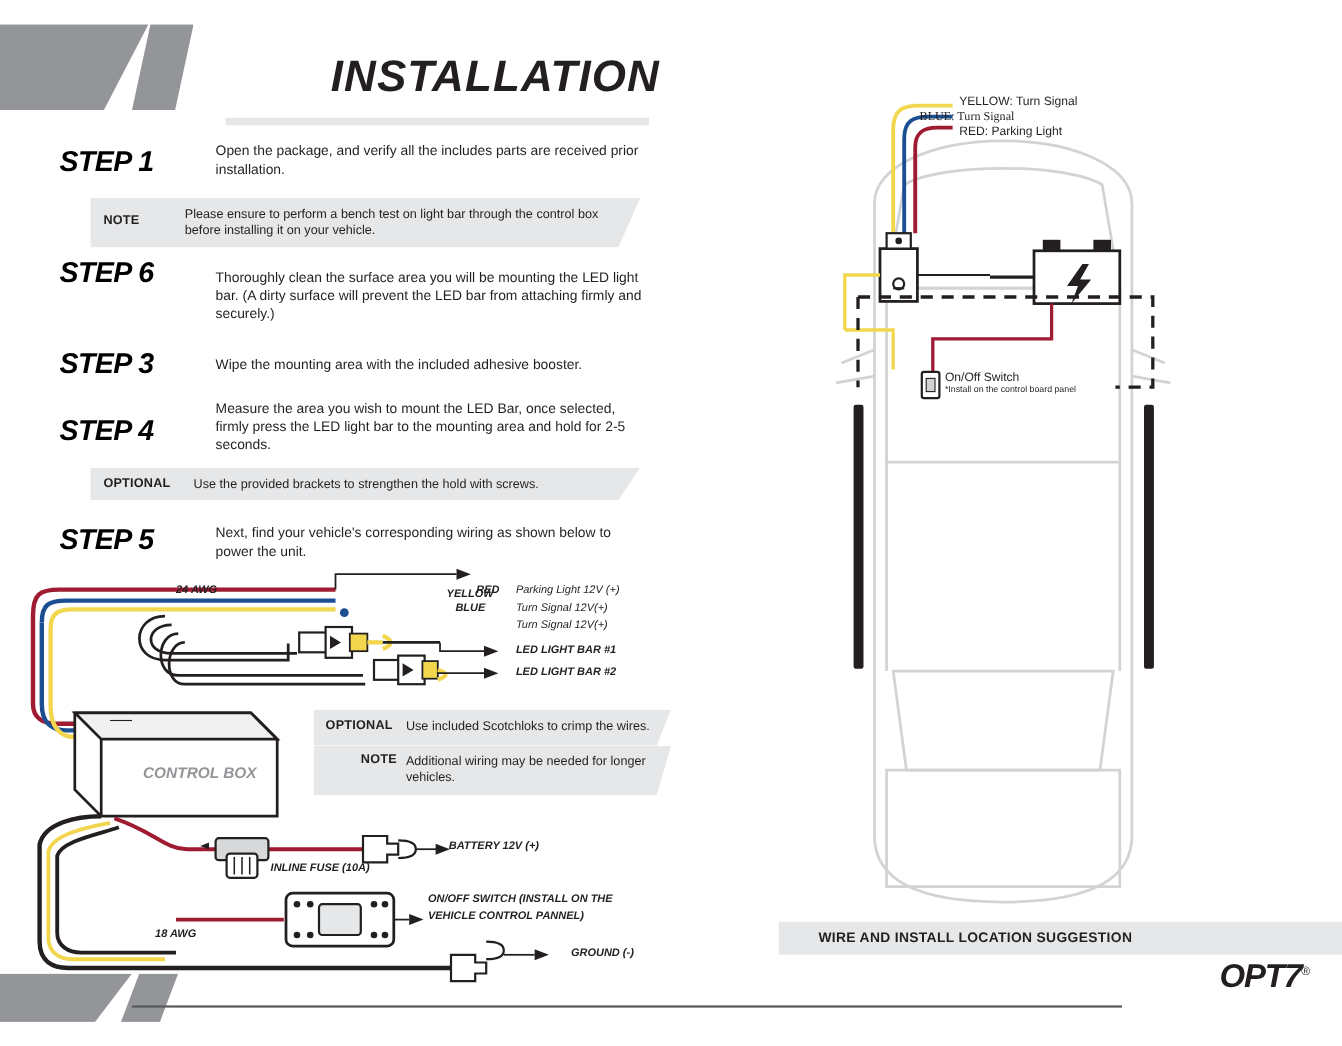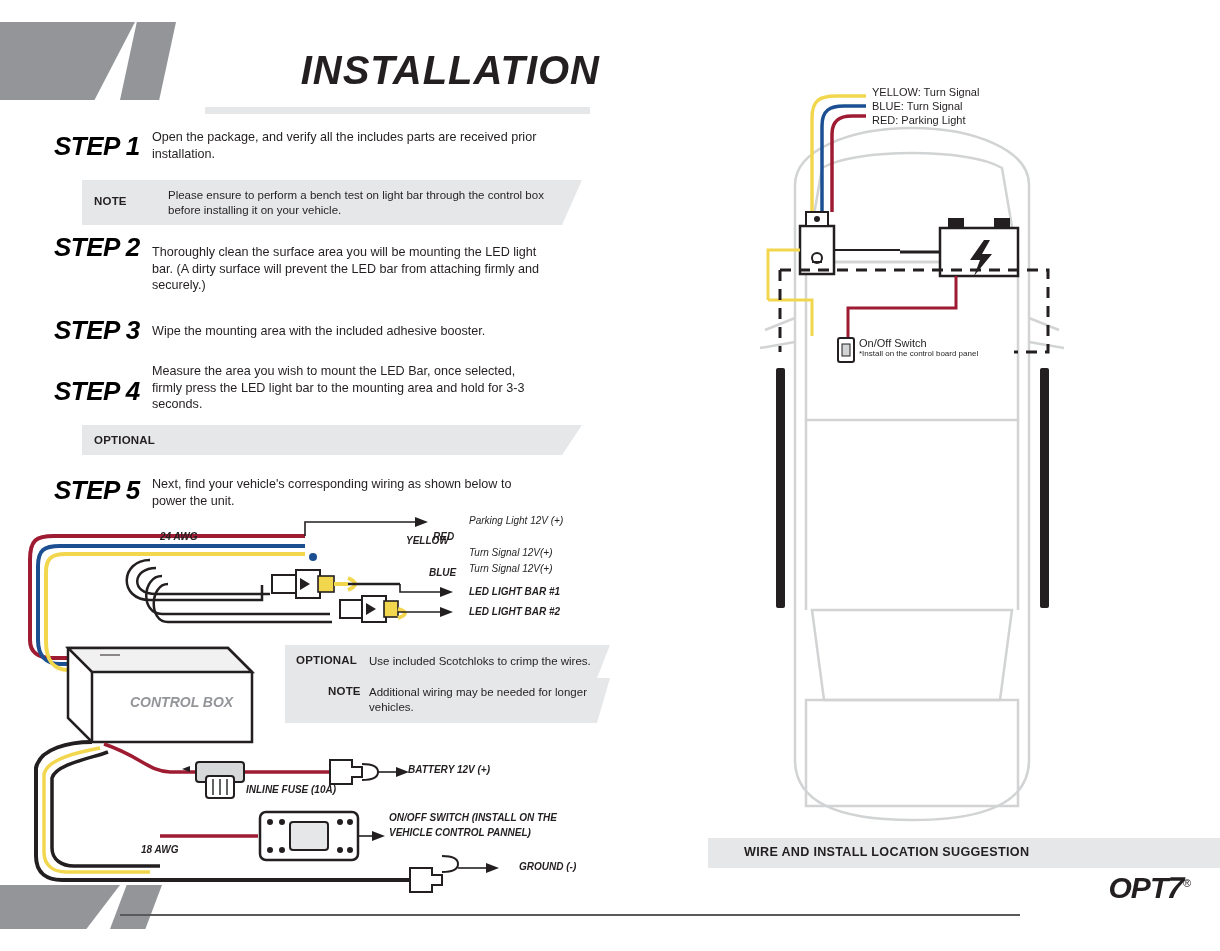--- a/index.html
+++ b/index.html
@@ -87,20 +87,21 @@
     font-weight: bold;
     font-style: italic;
     color: #000000;
     letter-spacing: -0.5px;
   }
   .step-text {
     position: absolute;
     font-size: 12.6px;
     line-height: 16.5px;
     color: #231f20;
+    margin-left: 44px;
   }
 
   
   .band {
     position: absolute;
     background: #e6e7e8;
     clip-path: polygon(0 0, 100% 0, 96% 100%, 0 100%);
   }
   .band-label {
     position: absolute;
@@ -199,31 +200,32 @@
 
   <div class="page-title">INSTALLATION</div>
 
   <div class="step-label" style="left:54px; top:131px;">STEP 1</div>
   <div class="step-text" style="left:152px; top:129px; width:400px;">Open the package, and verify all the includes parts are received prior installation.</div>
 
   <div class="band" style="left:82px; top:180px; width:500px; height:45px;"></div>
   <div class="band-label" style="left:94px; top:195px;">NOTE</div>
   <div class="band-text" style="left:168px; top:188px; width:395px;">Please ensure to perform a bench test on light bar through the control box before installing it on your vehicle.</div>
 
-  <div class="step-label" style="left:54px; top:232px;">STEP 2</div>
+  <div class="step-label" style="left:54px; top:232px;">STEP 6</div>
   <div class="step-text" style="left:152px; top:244px; width:395px;">Thoroughly clean the surface area you will be mounting the LED light bar. (A dirty surface will prevent the LED bar from attaching firmly and securely.)</div>
 
   <div class="step-label" style="left:54px; top:315px;">STEP 3</div>
   <div class="step-text" style="left:152px; top:323px; width:400px;">Wipe the mounting area with the included adhesive booster.</div>
 
   <div class="step-label" style="left:54px; top:376px;">STEP 4</div>
-  <div class="step-text" style="left:152px; top:363px; width:395px;">Measure the area you wish to mount the LED Bar, once selected, firmly press the LED light bar to the mounting area and hold for 3-3 seconds.</div>
+  <div class="step-text" style="left:152px; top:363px; width:395px;">Measure the area you wish to mount the LED Bar, once selected, firmly press the LED light bar to the mounting area and hold for 2-5 seconds.</div>
 
   <div class="band" style="left:82px; top:425px; width:500px; height:30px;"></div>
   <div class="band-label" style="left:94px; top:434px;">OPTIONAL</div>
+  <div class="band-text" style="left:176px; top:434px; width:390px;">Use the provided brackets to strengthen the hold with screws.</div>
 
   <div class="step-label" style="left:54px; top:475px;">STEP 5</div>
   <div class="step-text" style="left:152px; top:476px; width:395px;">Next, find your vehicle's corresponding wiring as shown below to power the unit.</div>
 
   <div class="band" style="left:285px; top:645px; width:325px; height:33px;"></div>
   <div class="band-label" style="left:296px; top:654px;">OPTIONAL</div>
   <div class="band-text" style="left:369px; top:654px; width:235px;">Use included Scotchloks to crimp the wires.</div>
 
   <div class="band" style="left:285px; top:678px; width:325px; height:45px;"></div>
   <div class="band-label" style="left:328px; top:685px;">NOTE</div>
@@ -367,37 +369,37 @@
     <path d="M780,270 L780,352" stroke="#231f20" stroke-width="3" stroke-dasharray="11 8" fill="none"></path>
 
     <rect x="838" y="338" width="16" height="24" rx="2" fill="#ffffff" stroke="#231f20" stroke-width="2"></rect>
     <rect x="842" y="344" width="8" height="12" fill="#d1d3d4" stroke="#231f20" stroke-width="1"></rect>
   </svg>
 
   <div class="wlabel" style="left:160px; top:531px;">24 AWG</div>
   <div class="wlabel" style="left:130px; top:694px; color:#939598; font-size:14px;">CONTROL BOX</div>
 
   <div class="wlabel" style="left:433px; top:531px;">RED</div>
-  <div class="wlabel plain" style="left:469px; top:515px;">Parking Light 12V (+)</div>
-  <div class="wlabel" style="left:429px; top:547px;margin-top:20px;">BLUE</div>
+  <div class="wlabel plain" style="left:469px; top:531px;">Parking Light 12V (+)</div>
+  <div class="wlabel" style="left:414px; top:547px;">BLUE</div>
   <div class="wlabel plain" style="left:469px; top:547px;">Turn Signal 12V(+)</div>
   <div class="wlabel" style="left:406px; top:535px;text-align:right;">YELLOW</div>
   <div class="wlabel plain" style="left:469px; top:563px;">Turn Signal 12V(+)</div>
 
   <div class="wlabel" style="left:469px; top:586px;">LED LIGHT BAR #1</div>
   <div class="wlabel" style="left:469px; top:606px;">LED LIGHT BAR #2</div>
 
   <div class="wlabel" style="left:408px; top:764px;">BATTERY 12V (+)</div>
   <div class="wlabel" style="left:246px; top:784px;">INLINE FUSE (10A)</div>
   <div class="wlabel" style="left:389px; top:810px; width:195px; white-space:normal; line-height:15px;">ON/OFF SWITCH (INSTALL ON THE VEHICLE CONTROL PANNEL)</div>
   <div class="wlabel" style="left:141px; top:844px;">18 AWG</div>
   <div class="wlabel" style="left:519px; top:861px;">GROUND (-)</div>
 
   <div class="rlabel" style="left:872px; top:86px;">YELLOW: Turn Signal</div>
-  <div class="rlabel" style="left:872px; top:100px;">BLUE: Turn Signal</div>
+  <div class="rlabel" style="left:836px; top:100px;font-family:Liberation Serif, serif;">BLUE: Turn Signal</div>
   <div class="rlabel" style="left:872px; top:114px;">RED: Parking Light</div>
 
   <div class="rlabel" style="left:859px; top:337px;">On/Off Switch</div>
   <div class="rlabel sm" style="left:859px; top:349px;">*Install on the control board panel</div>
 
   <div class="caption-band"></div>
   <div class="caption-text">WIRE AND INSTALL LOCATION SUGGESTION</div>
 
   <div class="logo">
     <span>OPT</span><span class="seven">7</span><span class="reg">®</span>

